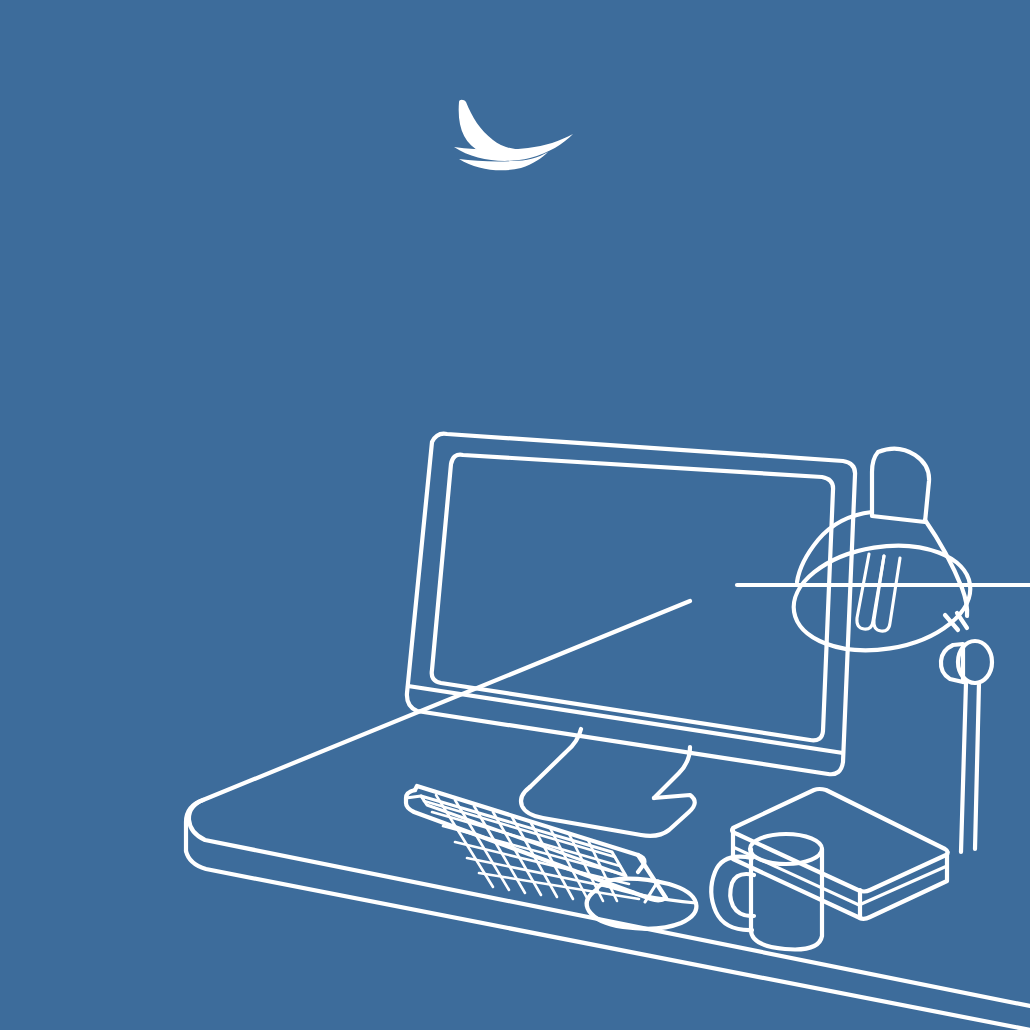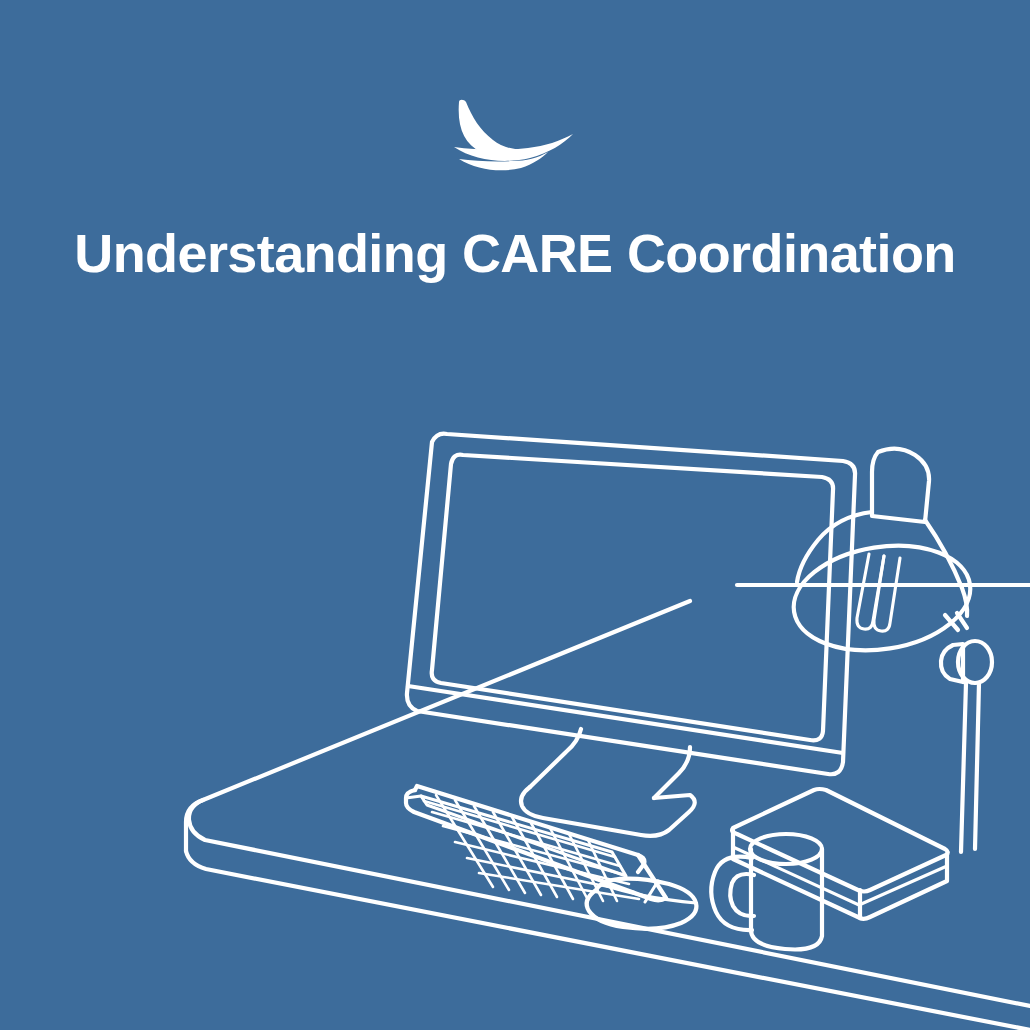--- a/index.html
+++ b/index.html
@@ -202,15 +202,14 @@
     <svg width="124" height="74" viewBox="0 0 124 74" xmlns="http://www.w3.org/2000/svg">
 
       <path fill="#ffffff" d="M6 3 C4 28 11 45 28 53 C44 60 64 57 78 50 C64 52 50 49 40 41 C27 31 19 18 13 3 C11 0 6 0 6 3 Z"></path>
 
       <path fill="#ffffff" d="M1 48 C22 62 52 65 77 59 C96 54 110 45 120 35 C107 42 92 47 75 49 C50 52 23 51 1 48 Z"></path>
 
       <path fill="#ffffff" d="M6 60 C24 71 48 74 68 69 C80 65 89 59 95 53 C85 59 73 62 60 62 C41 63 22 62 6 60 Z"></path>
     </svg>
   </div>
 
-  <div id="title">Understanding CARE Coordination</div>
 
 </div>
 
 </body></html>

